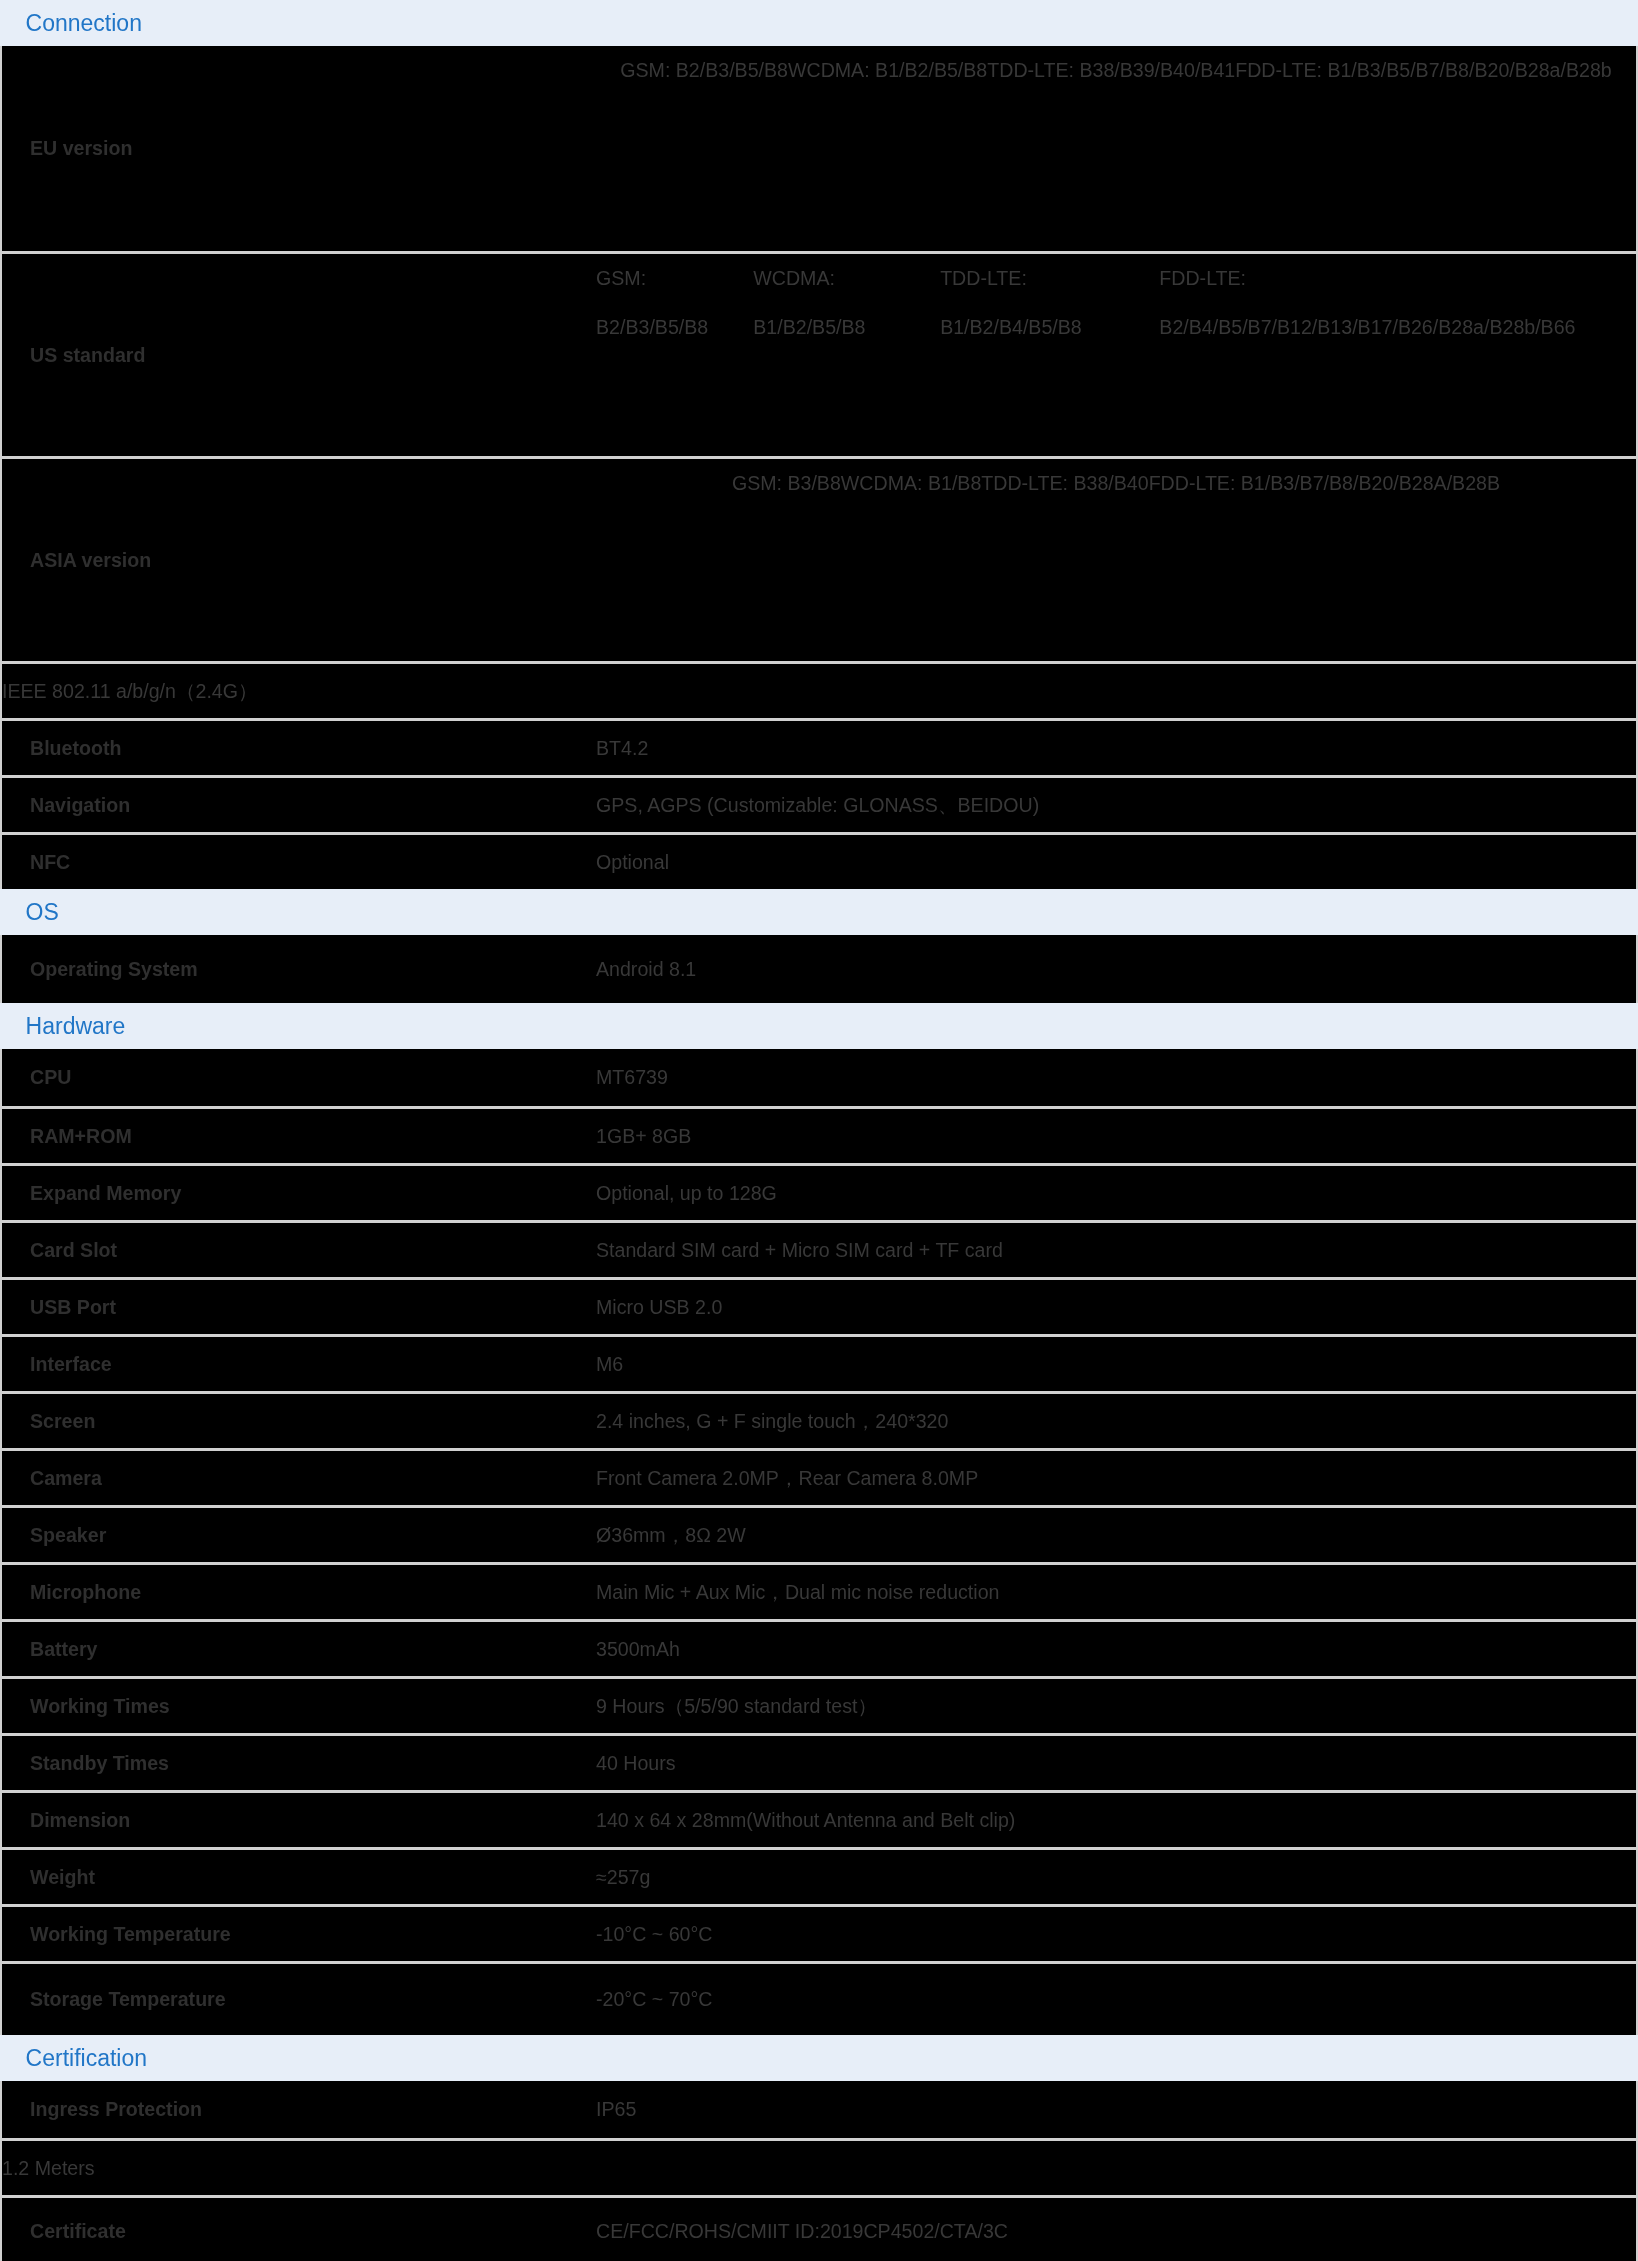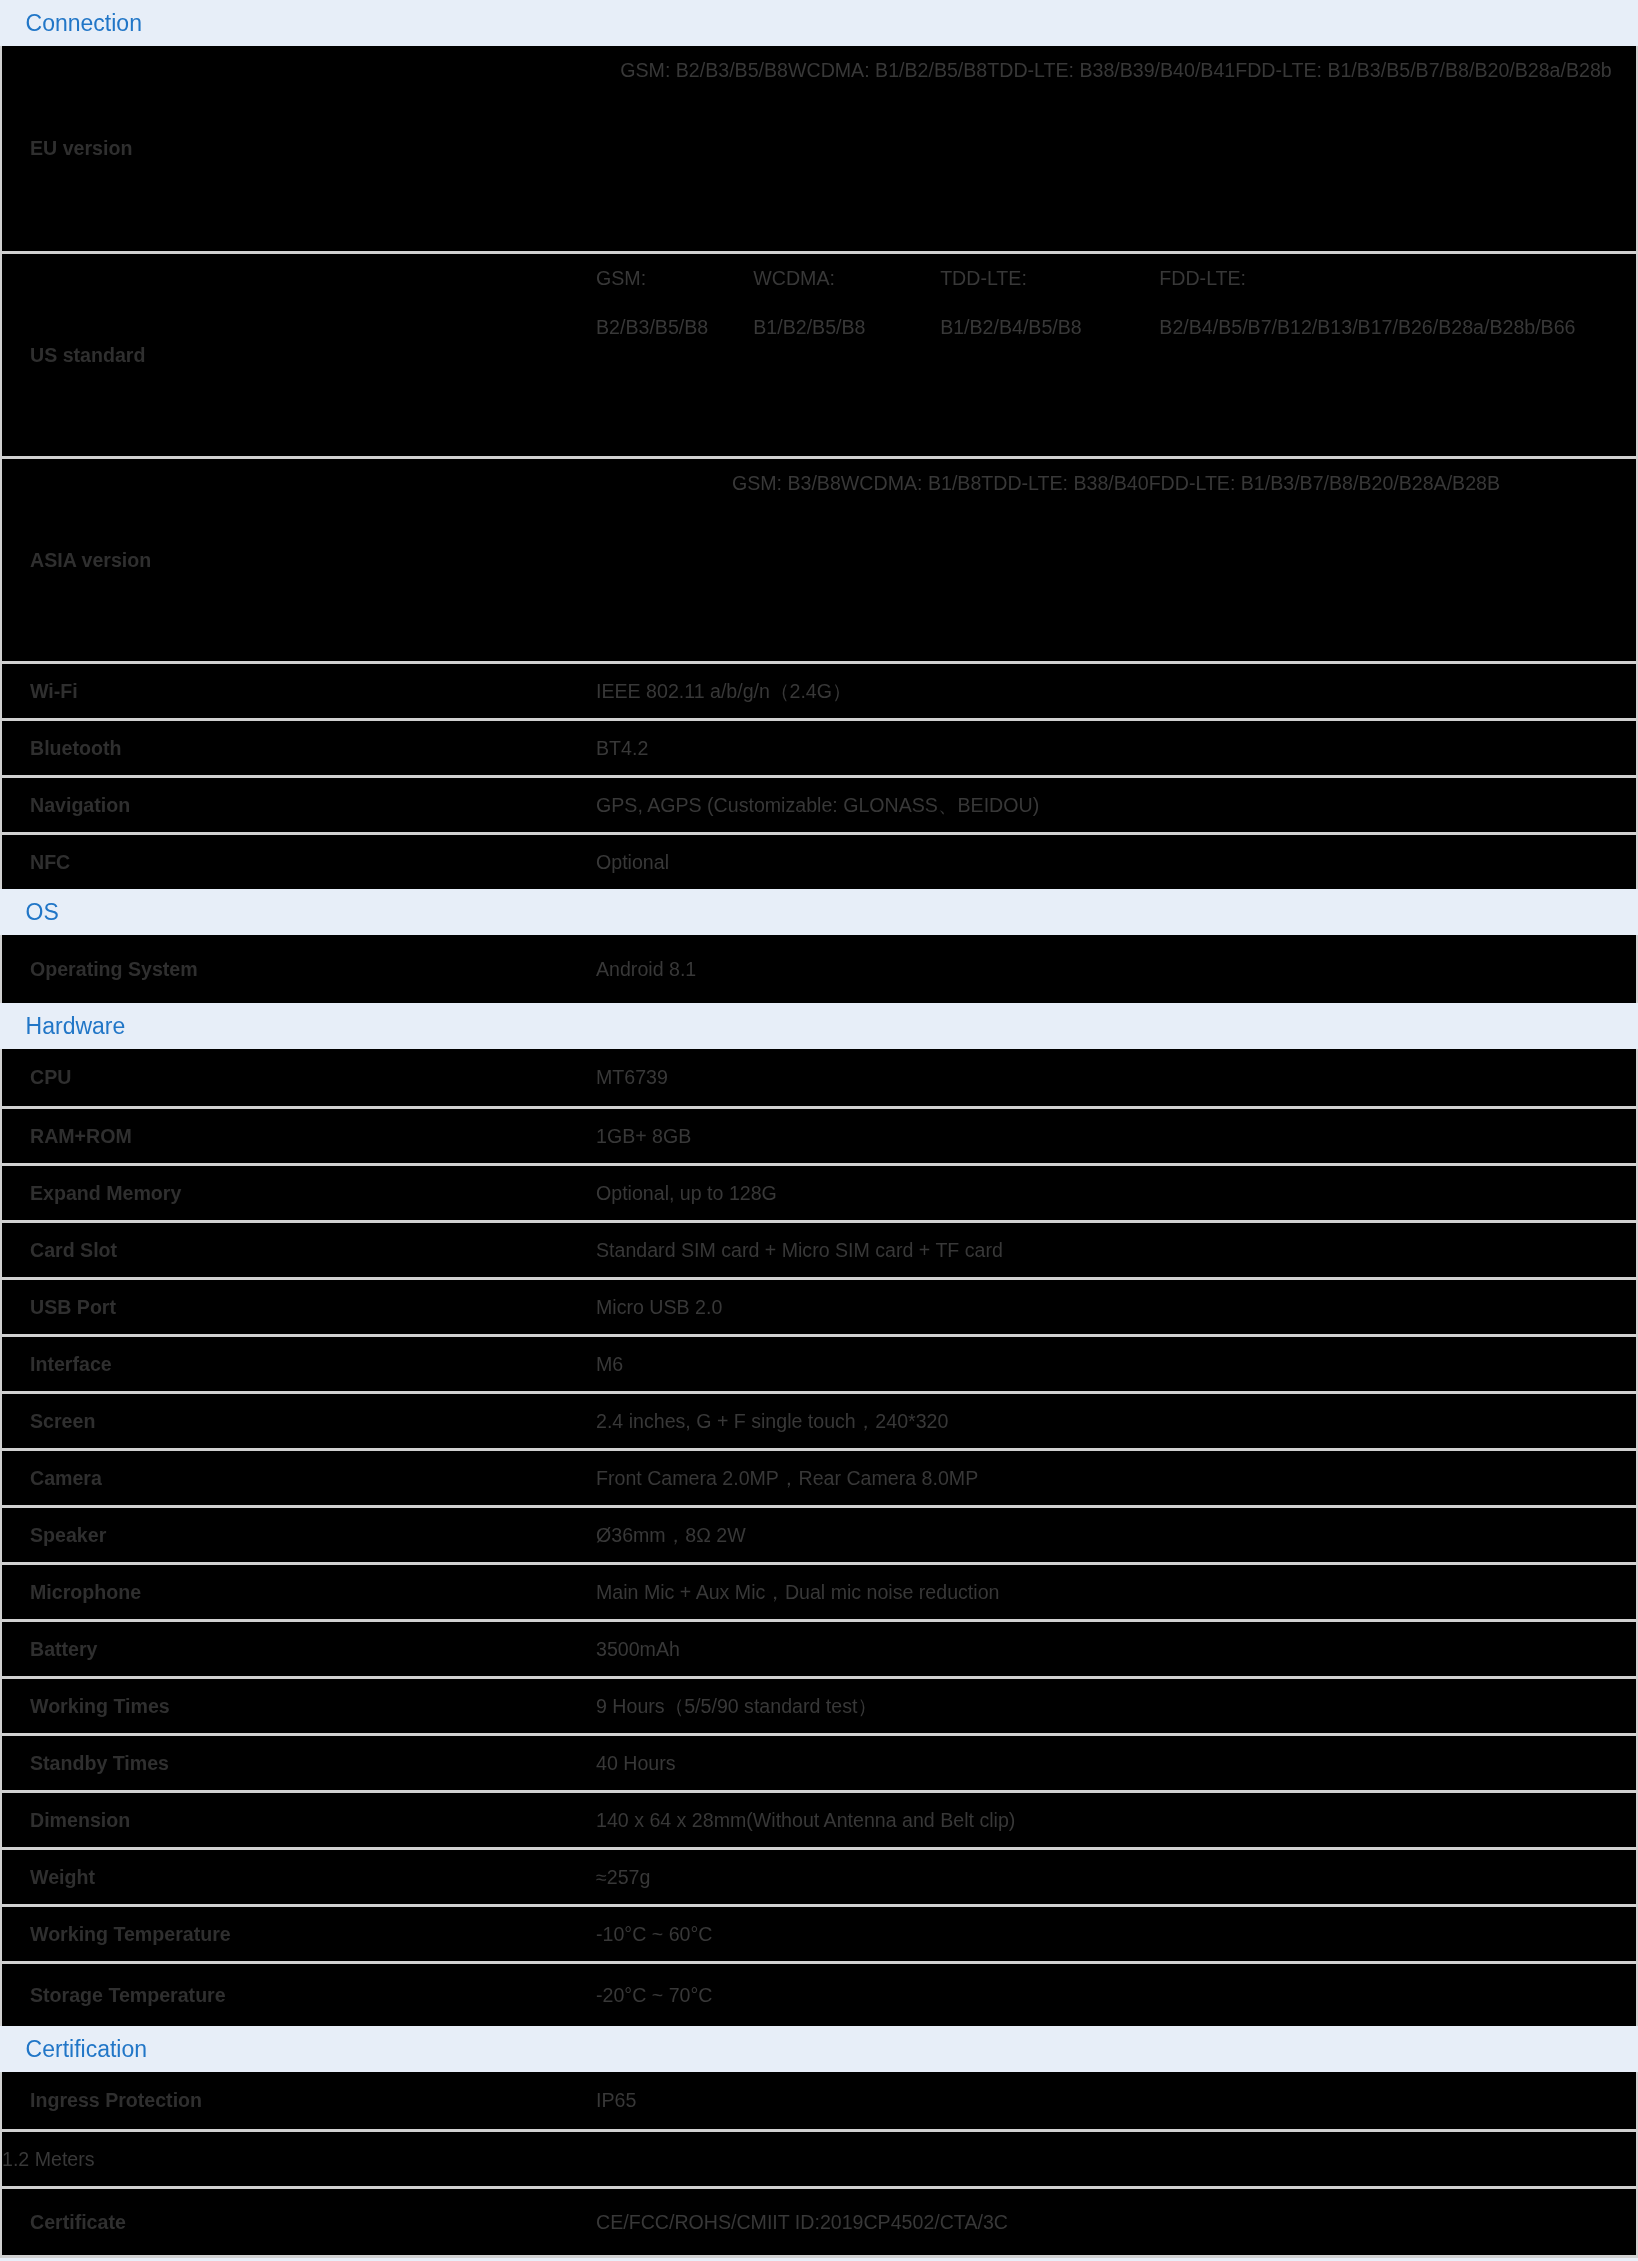--- a/index.html
+++ b/index.html
@@ -33,21 +33,21 @@
   .row-label{
     width:594px;flex-shrink:0;padding-left:28px;
     display:flex;align-items:center;color:var(--label);font-weight:bold;
   }
   .row-value{flex:1;display:flex;align-items:center;color:var(--value);}
   .row-value.lines{flex-direction:row;justify-content:center;align-items:flex-start;}
   .value-line{height:49px;line-height:49px;}
   .row.single{height:57px;}
   .row.multi{height:205px;}
   .row.os{height:68px;}
-  .row.tall{height:65px;}
+  .row.tall{height:74px;}
   .row.fill{height:72px;border-bottom:3.4px solid var(--sep);align-items:center;}
 </style>
 </head>
 <body>
 
 <div class="spec-table">
 
   <section>
     <div class="section-header">Connection</div>
     <div class="section-rows">
@@ -76,21 +76,20 @@
         <div class="row-label">ASIA version</div>
         <div class="row-value lines">
           <div class="value-line">GSM: B3/B8</div>
           <div class="value-line">WCDMA: B1/B8</div>
           <div class="value-line">TDD-LTE: B38/B40</div>
           <div class="value-line">FDD-LTE: B1/B3/B7/B8/B20/B28A/B28B</div>
         </div>
       </div>
 
       <div class="row single">
-        <div class="row-label">Wi-Fi</div>
         <div class="row-value">IEEE 802.11 a/b/g/n（2.4G）</div>
       </div>
 
       <div class="row single">
         <div class="row-label">Bluetooth</div>
         <div class="row-value">BT4.2</div>
       </div>
 
       <div class="row single">
         <div class="row-label">Navigation</div>

